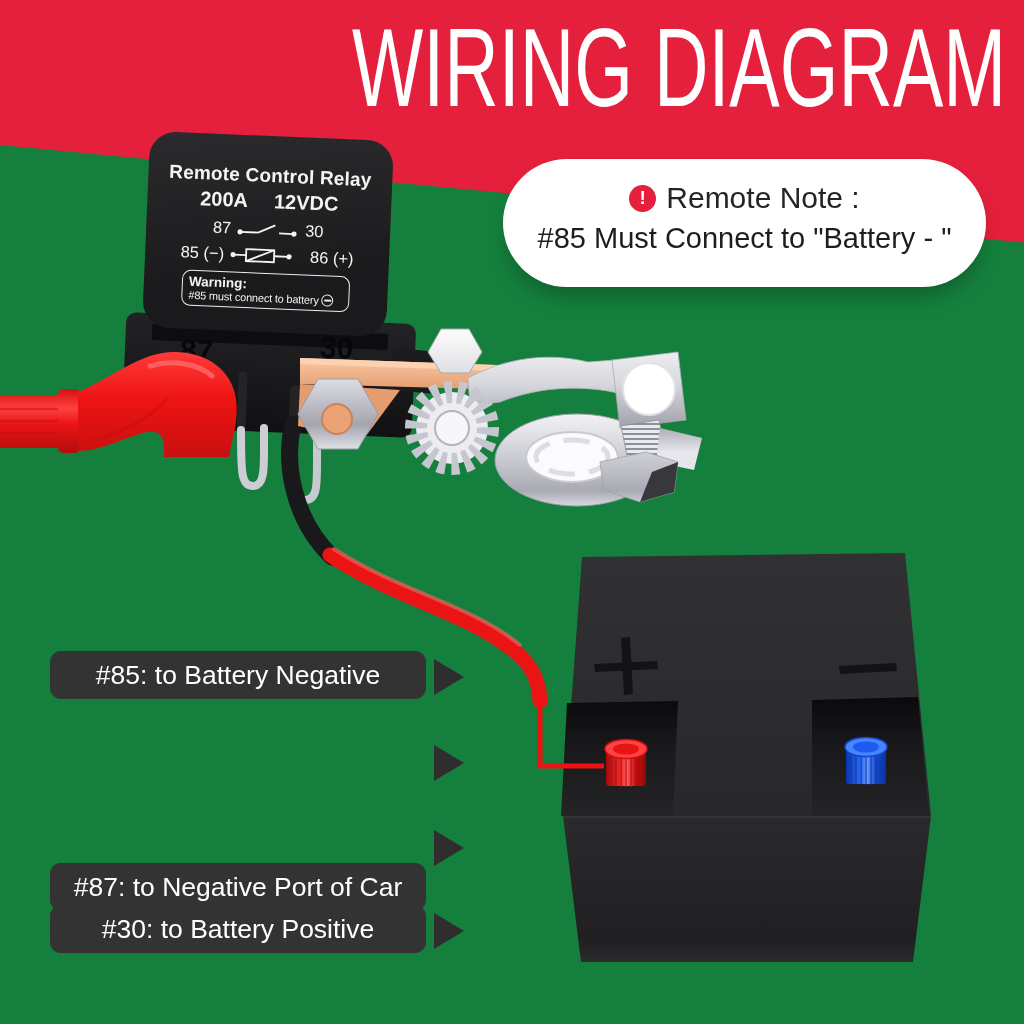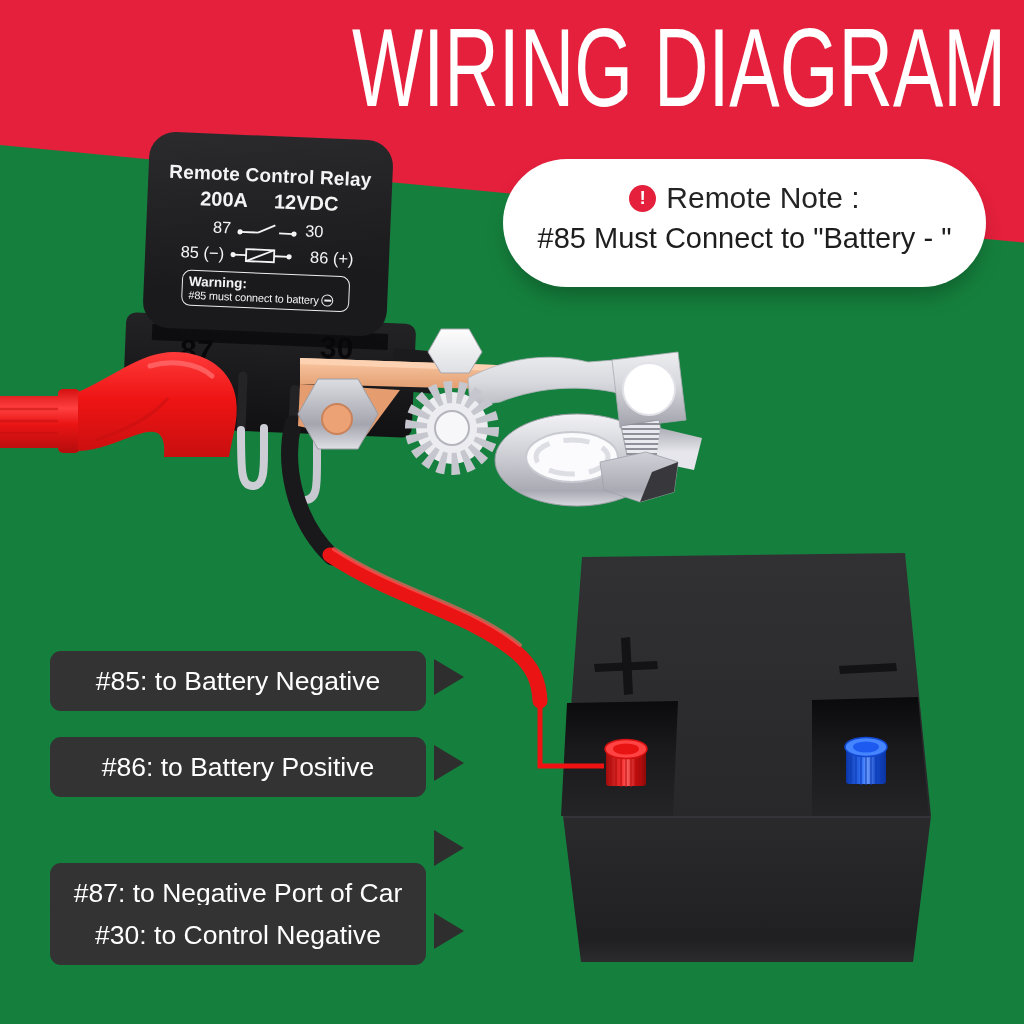--- a/index.html
+++ b/index.html
@@ -37,21 +37,21 @@
   .circ-minus{display:inline-block;width:10px;height:10px;border:1.3px solid #ededed;border-radius:50%;
           position:relative;flex:0 0 10px;}
   .circ-minus::after{content:"";position:absolute;left:1.5px;right:1.5px;top:50%;height:1.4px;
           margin-top:-0.7px;background:#ededed;}
 
   
   .scene{position:absolute;left:0;top:0;z-index:2;}
   .scene text{font-family:"Liberation Sans",sans-serif;}
 
   
-  .callout{position:absolute;left:50px;width:376px;height:60px;background:#333333;border-radius:11px;
+  .callout{position:absolute;left:50px;width:376px;height:48px;background:#333333;border-radius:11px;
           color:#ffffff;display:flex;align-items:center;justify-content:center;font-size:26.5px;z-index:4;}
   .callout-arrow{position:absolute;left:434px;width:30px;height:36px;background:#2e2e2e;
           clip-path:polygon(0 0,100% 50%,0 100%);z-index:4;}
 </style>
 </head>
 <body>
 
 <div class="canvas">
 
   <div class="banner"></div>
@@ -264,28 +264,25 @@
       <span>Remote Note :</span>
     </div>
     <div class="note-row2">#85 Must Connect to "Battery - "</div>
   </div>
 
   <div class="callout" style="top:651px;">
     <span>#85: to Battery Negative</span>
   </div>
   <div class="callout-arrow" style="top:659px;"></div>
 
-  <div class="callout" style="top:737px;">
-    <span>#86: to Battery Positive</span>
-  </div>
   <div class="callout-arrow" style="top:745px;"></div>
 
   <div class="callout" style="top:863px;">
     <span>#87: to Negative Port of Car</span>
   </div>
   <div class="callout-arrow" style="top:830px;"></div>
 
   <div class="callout" style="top:905px;">
-    <span>#30: to Control Negative</span>
+    <span>#30: to Battery Positive</span>
   </div>
   <div class="callout-arrow" style="top:913px;"></div>
 
 </div>
 
 </body></html>

